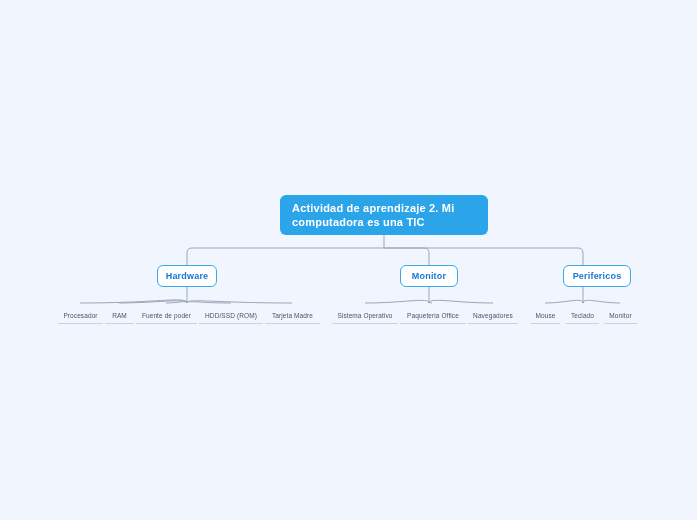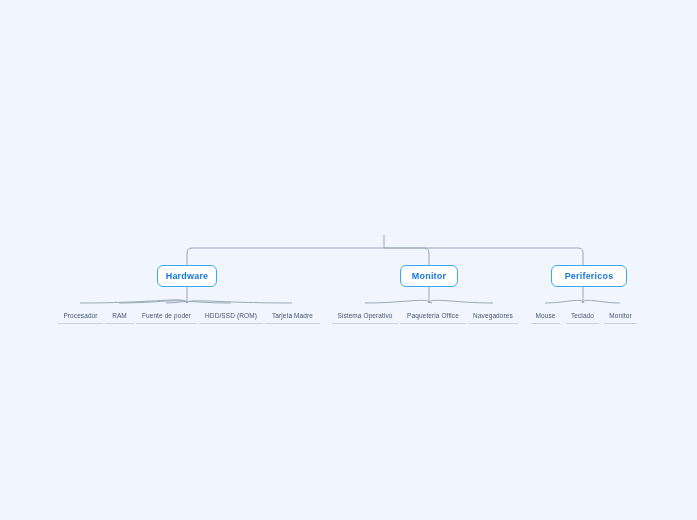--- a/index.html
+++ b/index.html
@@ -68,21 +68,21 @@
     color: #1878d6;
     font-weight: bold;
     font-size: 9px;
     letter-spacing: 0.2px;
     display: flex;
     align-items: center;
     justify-content: center;
   }
   .branch-hardware  { left: 157px; width: 60px; }
   .branch-software  { left: 400px; width: 58px; }
-  .branch-perifericos { left: 551px; width: 76px; border-radius: 6px; }
+  .branch-perifericos { left: 563px; width: 68px; border-radius: 6px; }
 
   
   .leaf-node {
     top: 311px;
     height: 13px;
     color: #45556b;
     font-size: 6.5px;
     letter-spacing: 0.1px;
     display: flex;
     align-items: flex-start;
@@ -120,20 +120,23 @@
     <path d="M429,303 C429,297 405,303 365,303"></path>
     <path d="M429,303 C429,300 429,303 432,303"></path>
     <path d="M429,303 C429,297 455,303 493,303"></path>
 
     <path d="M583,287 L583,303"></path>
     <path d="M583,303 C583,297 566,303 545,303"></path>
     <path d="M583,303 C583,300 583,303 582,303"></path>
     <path d="M583,303 C583,297 600,303 620,303"></path>
   </svg>
 
+  <div class="node root-node">
+    <span class="label">Actividad de aprendizaje 2. Mi computadora es una TIC</span>
+  </div>
 
   <div class="node branch-node branch-hardware">
     <span class="label">Hardware</span>
   </div>
 
   <div class="node leaf-node" style="left:58px; width:45px;">
     <span class="label">Procesador</span>
   </div>
   <div class="node leaf-node" style="left:105px; width:29px;">
     <span class="label">RAM</span>

